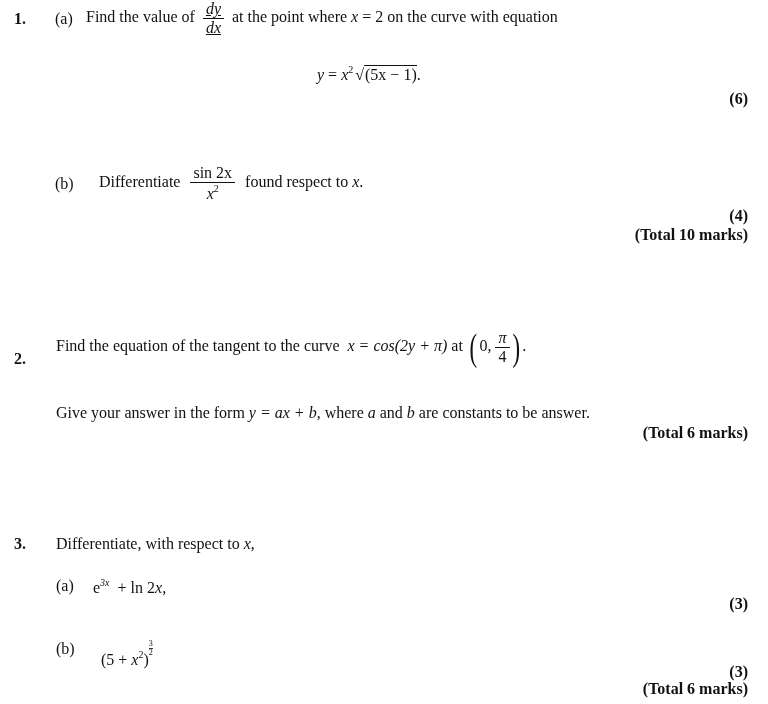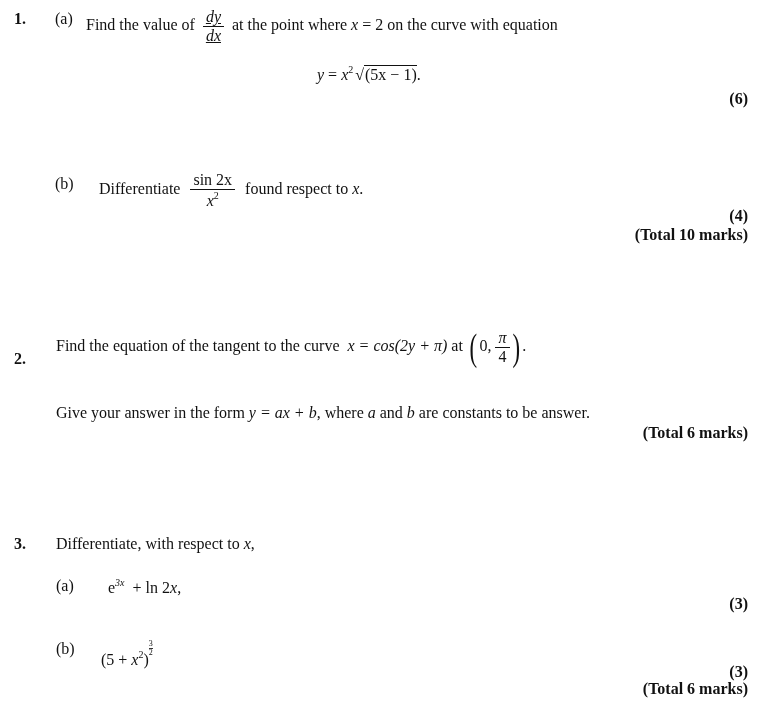--- a/index.html
+++ b/index.html
@@ -55,40 +55,40 @@
   </style>
 </head>
 <body>
 
 <div class="abs qnum" style="left:14px; top:10px;">1.</div>
 
 <div class="abs" style="left:55px; top:10px;">(a)</div>
 
 <div class="abs" style="left:86px; top:0px; line-height:20px;">
   <span>Find the value of</span>
-  <span class="frac" style="margin:8px 4px;text-decoration:underline;">
+  <span class="frac" style="margin:0 4px;text-decoration:underline;">
     <span class="num it">dy</span>
     <span class="den it">dx</span>
   </span>
   <span>at the point where</span>
   <span class="it">x</span>
   <span>= 2 on the curve with equation</span>
 </div>
 
 <div class="abs" style="left:317px; top:64px;">
   <span class="it">y</span><span> = </span><span class="it">x</span><sup class="s">2</sup><span style="margin-left:2px;">√</span><span class="sqrt">(5x − 1)</span><span>.</span>
 </div>
 
 <div class="abs marks" style="top:90px;">(6)</div>
 
 <div class="abs" style="left:55px; top:175px;">(b)</div>
 
 <div class="abs" style="left:99px; top:164px; line-height:20px;">
   <span>Differentiate</span>
-  <span class="frac" style="margin:7px 6px;">
+  <span class="frac" style="margin:0 6px;">
     <span class="num">sin 2x</span>
     <span class="den"><span class="it">x</span><sup class="s">2</sup></span>
   </span>
   <span>found respect to</span>
   <span class="it">x</span><span>.</span>
 </div>
 
 <div class="abs marks" style="top:207px;">(4)</div>
 <div class="abs marks" style="top:226px;">(Total 10 marks)</div>
 
@@ -117,21 +117,21 @@
 <div class="abs marks" style="top:424px;">(Total 6 marks)</div>
 
 <div class="abs qnum" style="left:14px; top:535px;">3.</div>
 
 <div class="abs" style="left:56px; top:535px;">
   <span>Differentiate, with respect to</span>
   <span class="it">x</span><span>,</span>
 </div>
 
 <div class="abs" style="left:56px; top:577px;">(a)</div>
-<div class="abs" style="left:108px; top:577px;">
+<div class="abs" style="left:93px; top:577px;">
   <span>e</span><sup class="s it">3x</sup>
   <span style="margin-left:4px;">+ ln 2</span><span class="it">x</span><span>,</span>
 </div>
 <div class="abs marks" style="top:595px;">(3)</div>
 
 <div class="abs" style="left:56px; top:640px;">(b)</div>
 <div class="abs" style="left:101px; top:640px;">
   <span>(5 + </span><span class="it">x</span><sup class="s">2</sup><span>)</span><span class="tinyfrac"><span class="n">3</span><span>2</span></span>
 </div>
 

